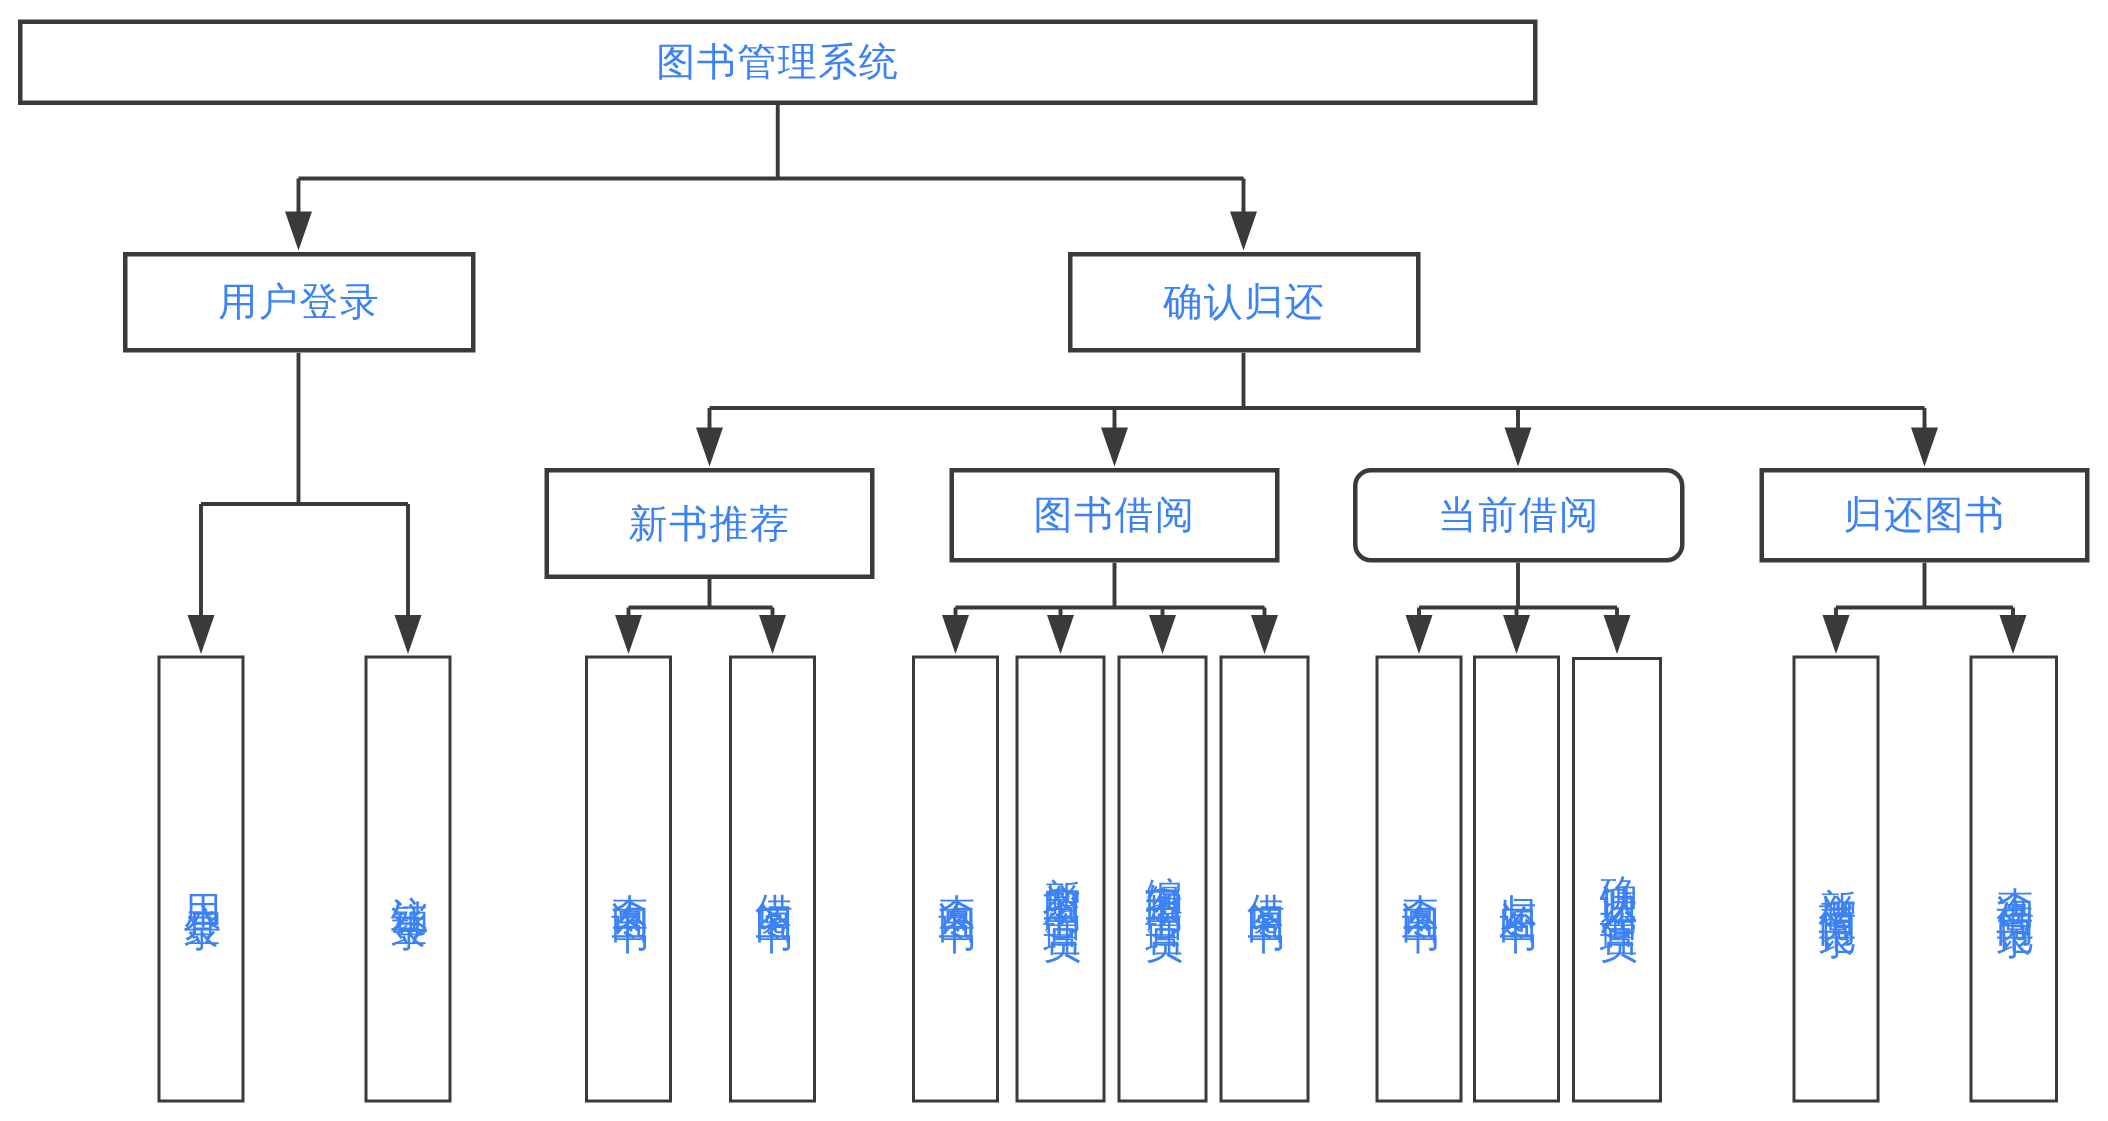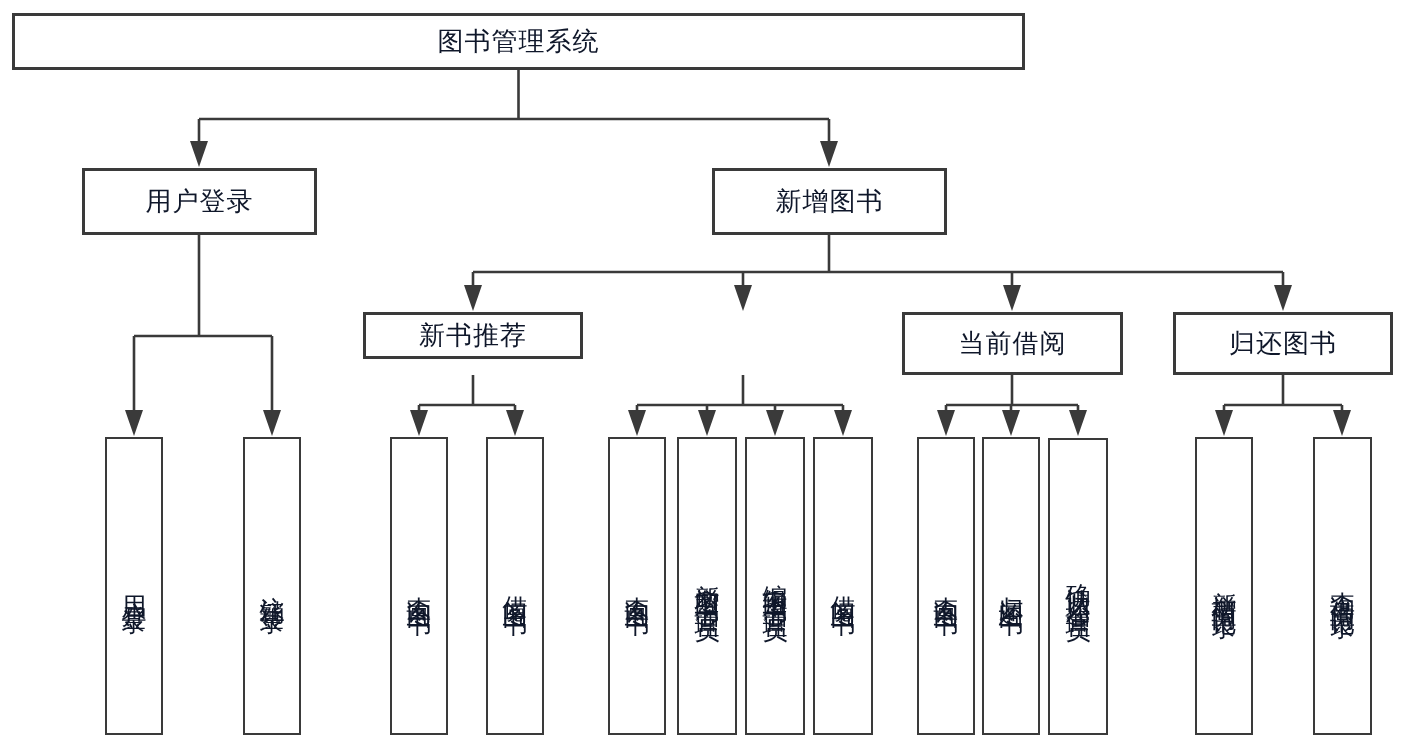--- a/index.html
+++ b/index.html
@@ -5,21 +5,21 @@
   html,body { margin:0; padding:0; background:#ffffff; }
   .canvas {
     position:relative; width:1405px; height:747px; background:#ffffff;
     font-family:"Liberation Sans","DejaVu Sans",sans-serif; overflow:hidden;
   }
   .connectors { position:absolute; left:0; top:0; width:1405px; height:747px; }
   .node {
     position:absolute; box-sizing:border-box;
     border:3px solid #3a3a3a; background:#ffffff;
     display:flex; align-items:center; justify-content:center;
-    color:#0f172a; font-size:26px; letter-spacing:1px; white-space:nowrap;
+    color:#3b82f6; font-size:26px; letter-spacing:1px; white-space:nowrap;
   }
   .leaf {
     border-width:2.5px;
   }
   .leaf .vtext {
     writing-mode:vertical-rl; text-orientation:mixed;
     font-size:25px; letter-spacing:5px; line-height:1; white-space:nowrap;
   }
   .watermark {
     position:absolute; right:6px; top:712px;
@@ -79,27 +79,30 @@
   </svg>
 
   <div class="node" style="left:12px; top:13px; width:1013px; height:57px;">
     <span>图书管理系统</span>
   </div>
 
   <div class="node" style="left:82px; top:168px; width:235px; height:67px;">
     <span>用户登录</span>
   </div>
   <div class="node" style="left:712px; top:168px; width:235px; height:67px;">
-    <span>新增图书</span>
+    <span>确认归还</span>
   </div>
 
-  <div class="node" style="left:363px; top:312px; width:220px; height:47px;">
+  <div class="node" style="left:363px; top:312px; width:220px; height:74px;">
     <span>新书推荐</span>
   </div>
-  <div class="node" style="left:902px; top:312px; width:221px; height:63px;">
+  <div class="node" style="left:633px; top:312px; width:220px; height:63px;">
+    <span>图书借阅</span>
+  </div>
+  <div class="node" style="left:902px; top:312px; width:221px; height:63px;border-radius:12px;">
     <span>当前借阅</span>
   </div>
   <div class="node" style="left:1173px; top:312px; width:220px; height:63px;">
     <span>归还图书</span>
   </div>
 
   <div class="node leaf" style="left:105px; top:437px; width:58px; height:298px;">
     <span class="vtext">用户登录</span>
   </div>
   <div class="node leaf" style="left:243px; top:437px; width:58px; height:298px;">

